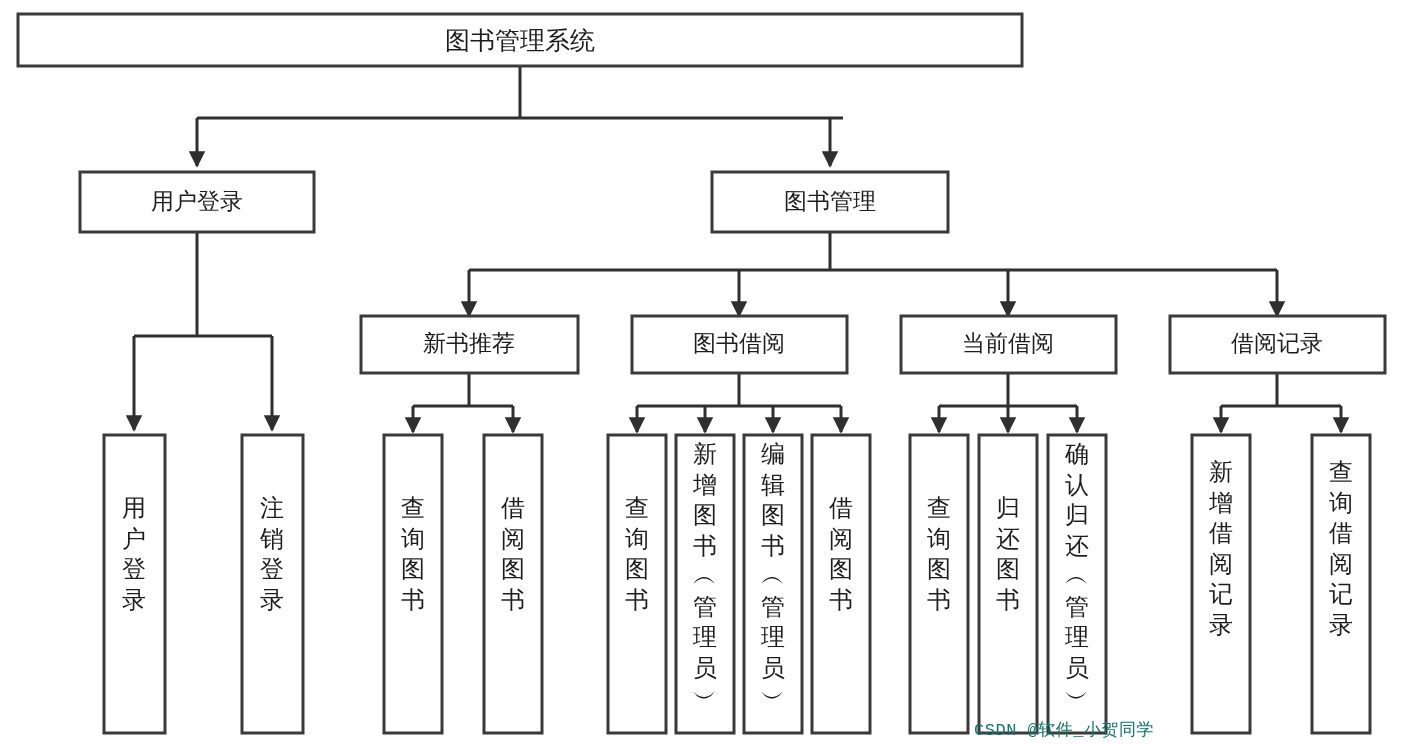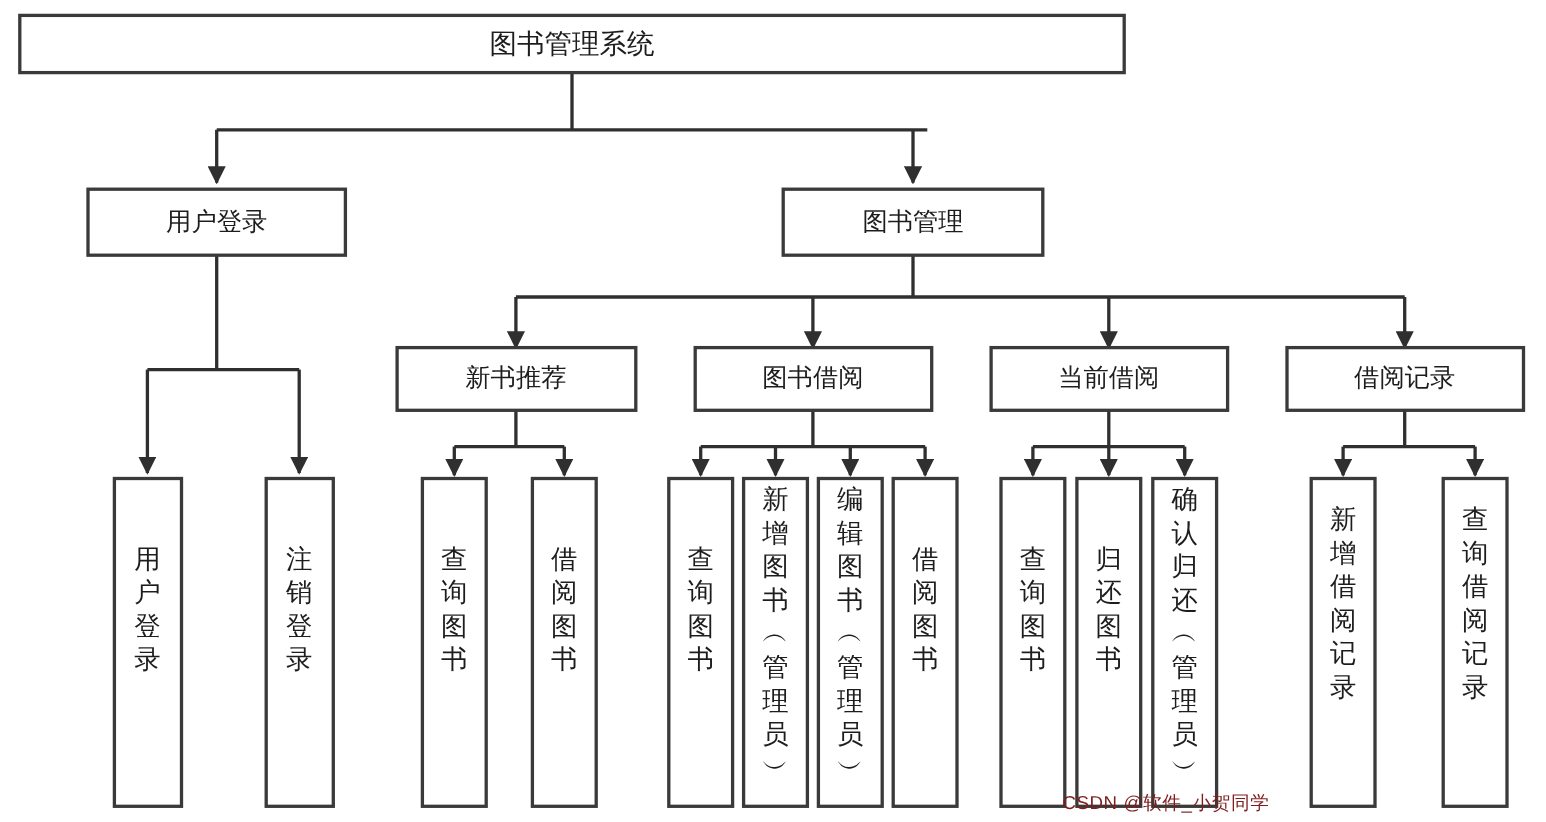--- a/index.html
+++ b/index.html
@@ -23,23 +23,23 @@
   .v-label{
     font-family:"Liberation Sans","DejaVu Sans",sans-serif;
     fill:#1d1d1d;
     font-size:24px;
     text-anchor:middle;
   }
   .link{stroke:#2f2f2f;stroke-width:3;fill:none;}
   .watermark{
     position:absolute;
     right:8px;bottom:6px;
-    font-family:Liberation Sans, sans-serif;
+    font-family:Liberation Mono, monospace;
     font-size:17px;
-    color:#7f1d1d;
+    color:#0f766e;
     letter-spacing:.5px;
     white-space:nowrap;
     pointer-events:none;
   }
 </style>
 </head>
 <body>
 
 <div id="diagram-root">
   <svg width="1405" height="747" viewBox="0 0 1405 747" xmlns="http://www.w3.org/2000/svg">

